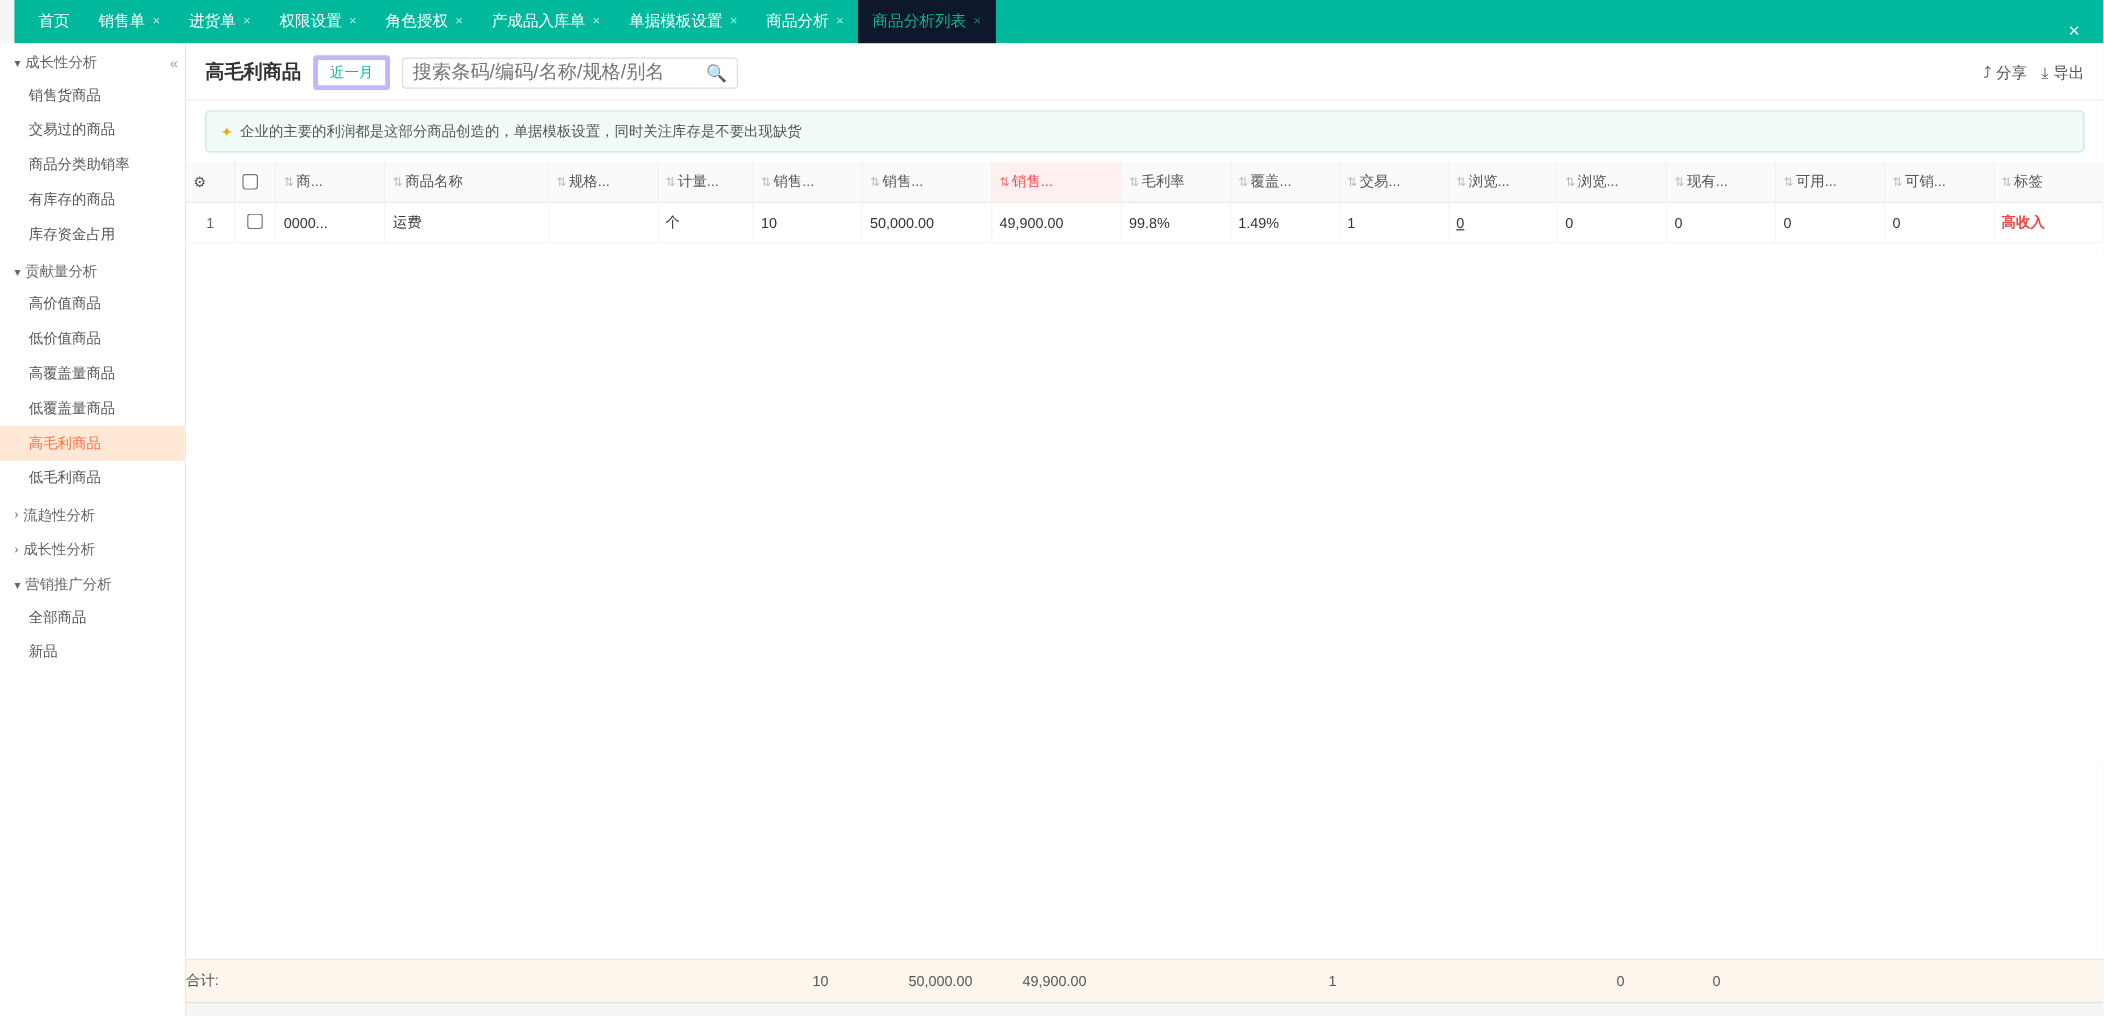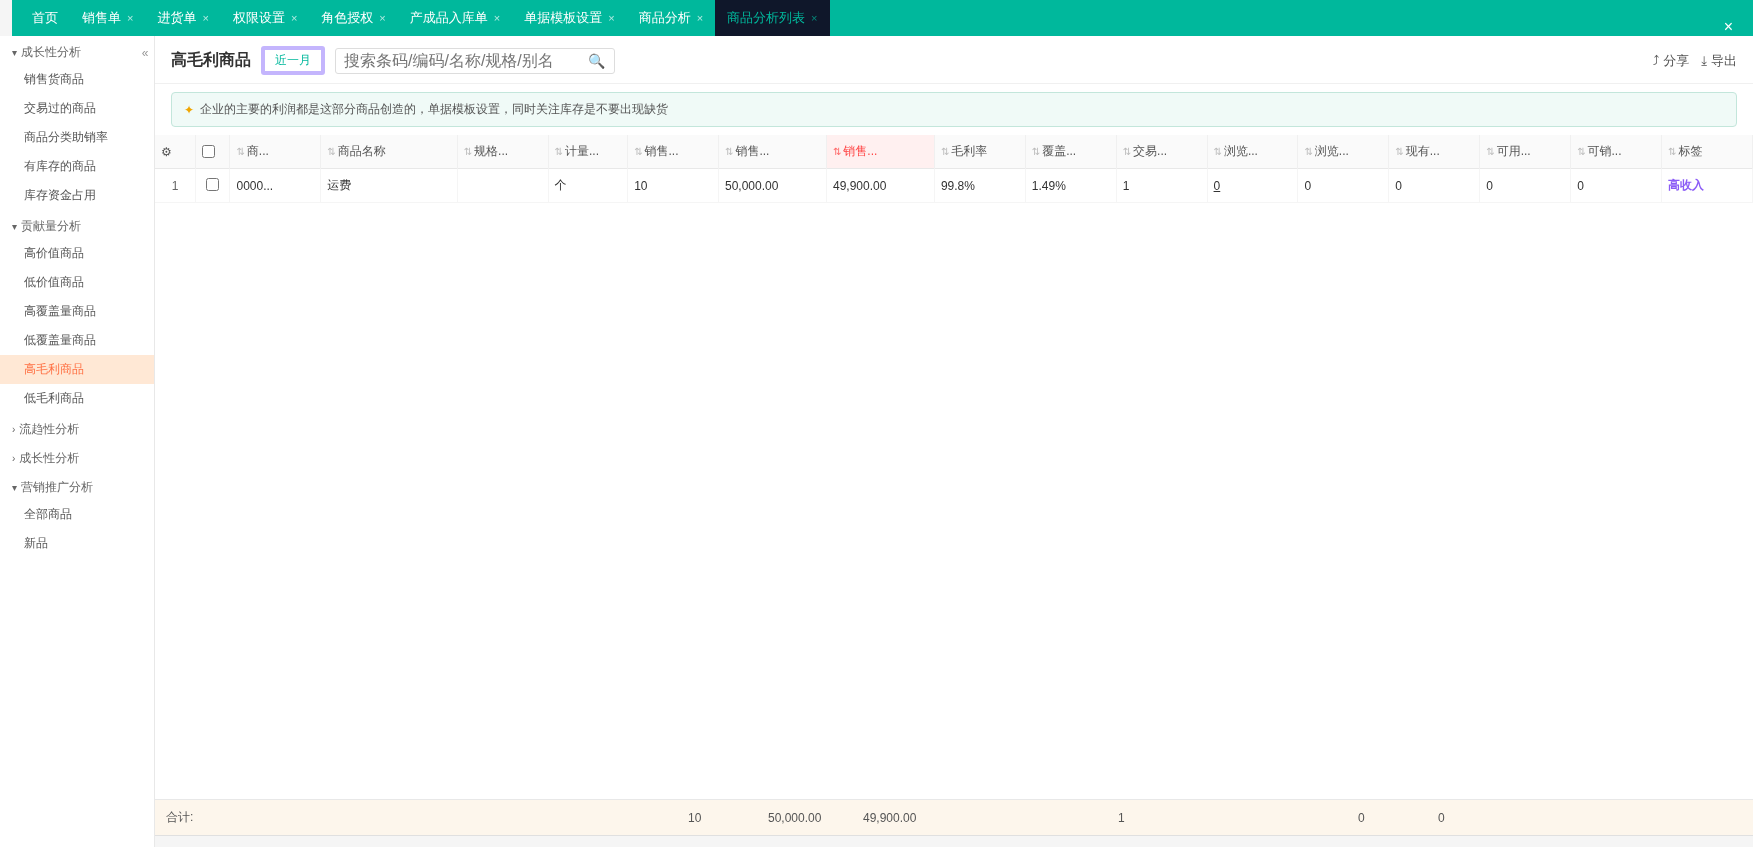--- a/index.html
+++ b/index.html
@@ -198,30 +198,30 @@
     table thead th .sort-icon { color: #bbb; font-size: 10px; }
     table tbody tr {
       border-bottom: 1px solid #f5f5f5;
     }
     table tbody td {
       padding: 8px 6px;
       color: #333;
       white-space: nowrap;
       border-right: 1px solid #f5f5f5;
     }
-    .tag-high { color: #8b5cf6; font-weight: bold; }
+    .tag-high { color: #ef4444; font-weight: bold; }
     .tag-underline { text-decoration: underline; cursor: pointer; }
 
     
     .footer-total {
       background: #fdf6ec;
       border-top: 1px solid #e8e8e8;
       display: flex;
       align-items: center;
-      padding: 8px 11px;
+      padding: 8px 0;
       font-size: 12px;
       color: #555;
       min-height: 36px;
       flex-shrink: 0;
     }
     .footer-total .total-label {
       width: 100px;
       color: #555;
     }
     .footer-cells {

